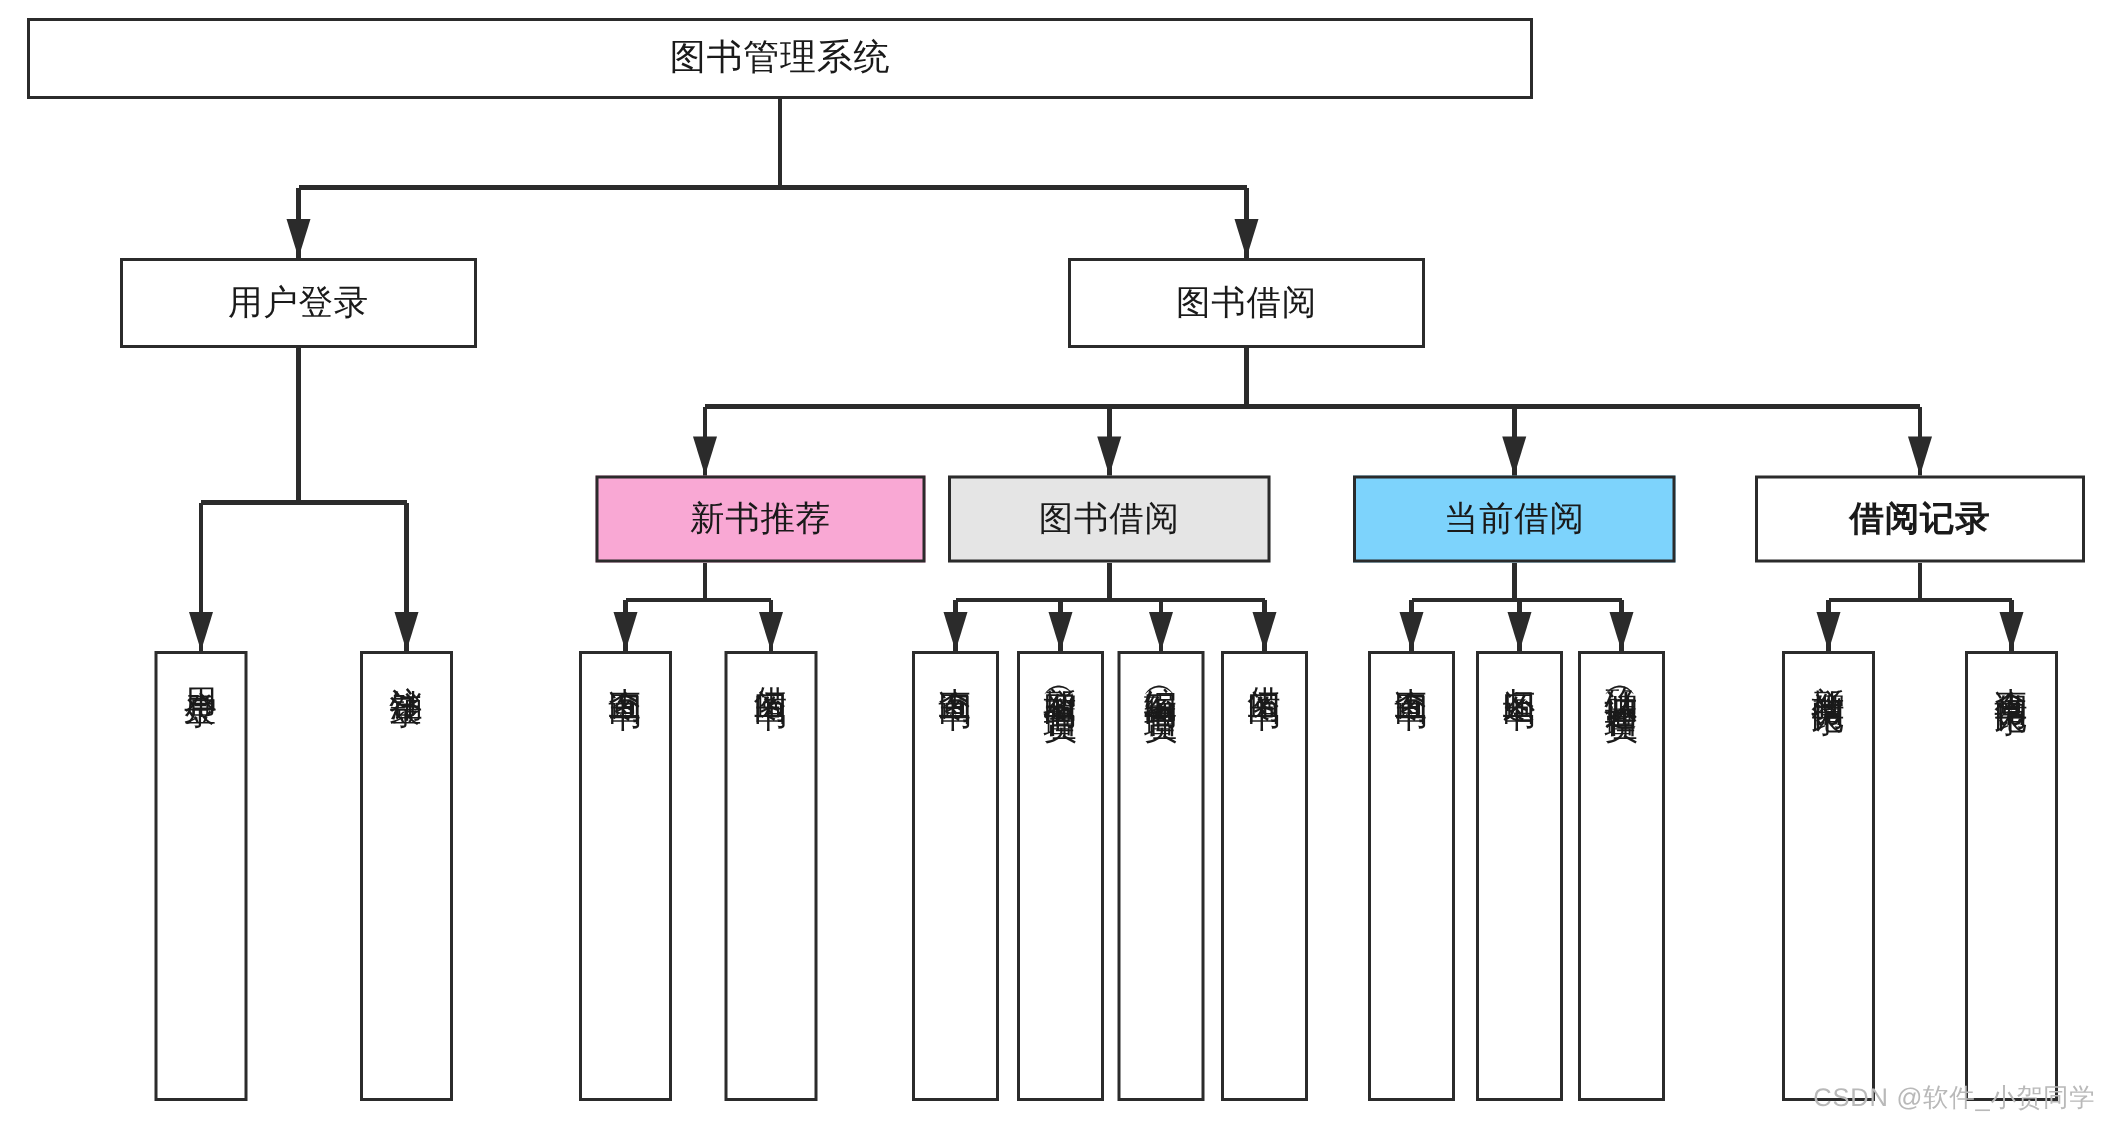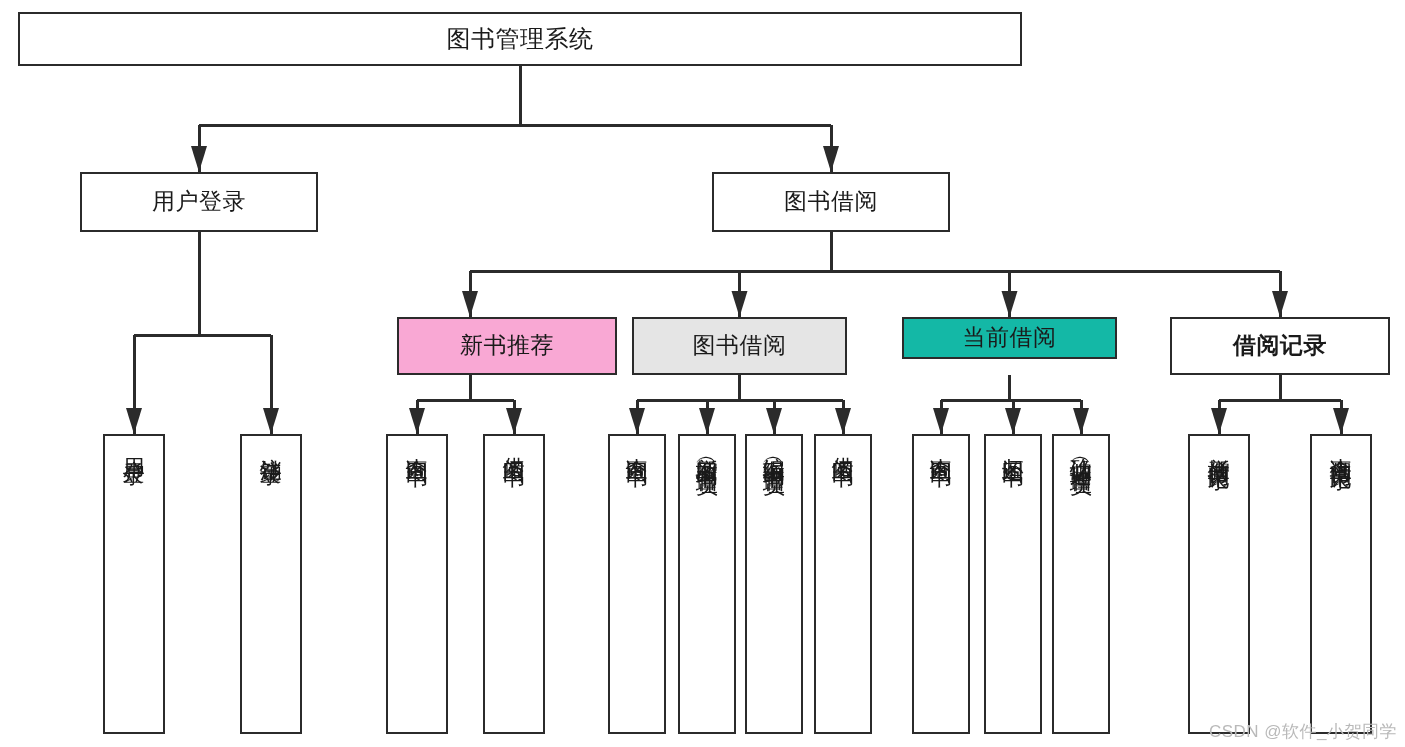--- a/index.html
+++ b/index.html
@@ -136,21 +136,21 @@
       </div>
       <div class="node h" style="left: 712px; top: 172px; width: 238px; height: 60px; border-color: rgb(43, 43, 43); background: rgb(255, 255, 255);">
         <span class="label" style="color: rgb(26, 26, 26);">图书借阅</span>
       </div>
       <div class="node h" style="left: 360px; top: 317px; width: 220px; height: 58px; border-color: rgb(43, 43, 43); background: #f9a8d4; margin-left: 37px;">
         <span class="label" style="color: rgb(26, 26, 26);">新书推荐</span>
       </div>
       <div class="node h" style="left: 632px; top: 317px; width: 215px; height: 58px; border-color: rgb(43, 43, 43); background: #e5e5e5;">
         <span class="label" style="color: rgb(26, 26, 26);">图书借阅</span>
       </div>
-      <div class="node h" style="left: 902px; top: 317px; width: 215px; height: 42px; border-color: rgb(43, 43, 43); background: #14b8a6;">
+      <div class="node h" style="left: 902px; top: 317px; width: 215px; height: 58px; border-color: rgb(43, 43, 43); background: #7dd3fc;">
         <span class="label" style="color: rgb(26, 26, 26);">当前借阅</span>
       </div>
       <div class="node h" style="left: 1170px; top: 317px; width: 220px; height: 58px; border-color: rgb(43, 43, 43); background: rgb(255, 255, 255); font-weight: bold;">
         <span class="label" style="color: rgb(26, 26, 26);">借阅记录</span>
       </div>
       <div class="node v" style="left: 103px; top: 434px; width: 62px; height: 300px; border-color: rgb(43, 43, 43); background: rgb(255, 255, 255);">
         <span class="label" style="color: rgb(26, 26, 26);">用户登录</span>
       </div>
       <div class="node v" style="left: 240px; top: 434px; width: 62px; height: 300px; border-color: rgb(43, 43, 43); background: rgb(255, 255, 255);">
         <span class="label" style="color: rgb(26, 26, 26);">注销登录</span>

